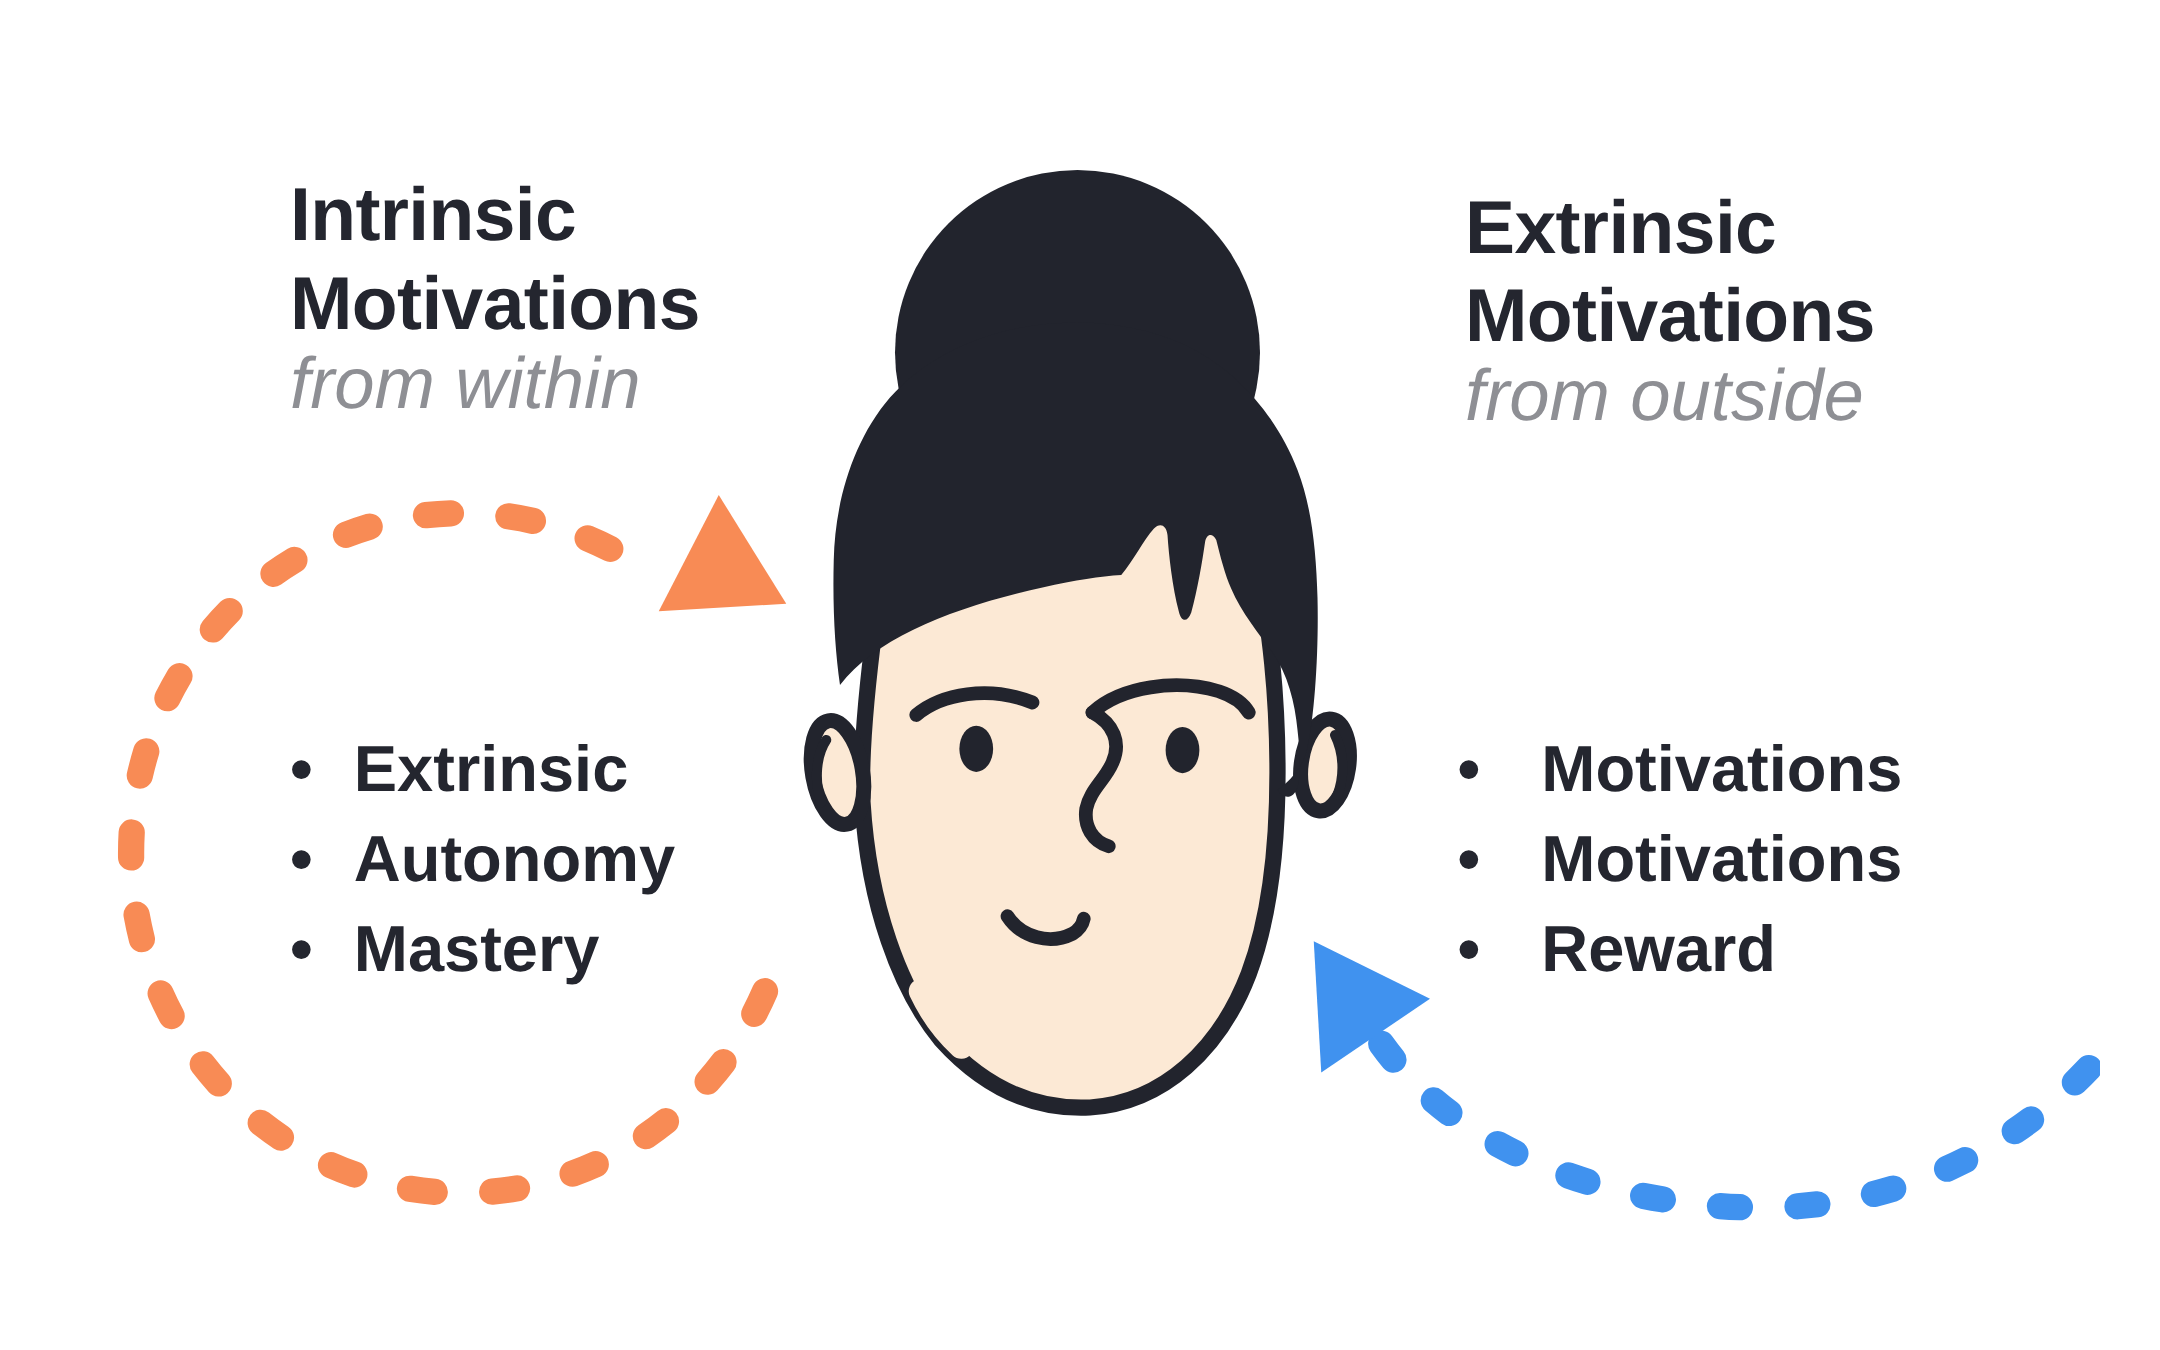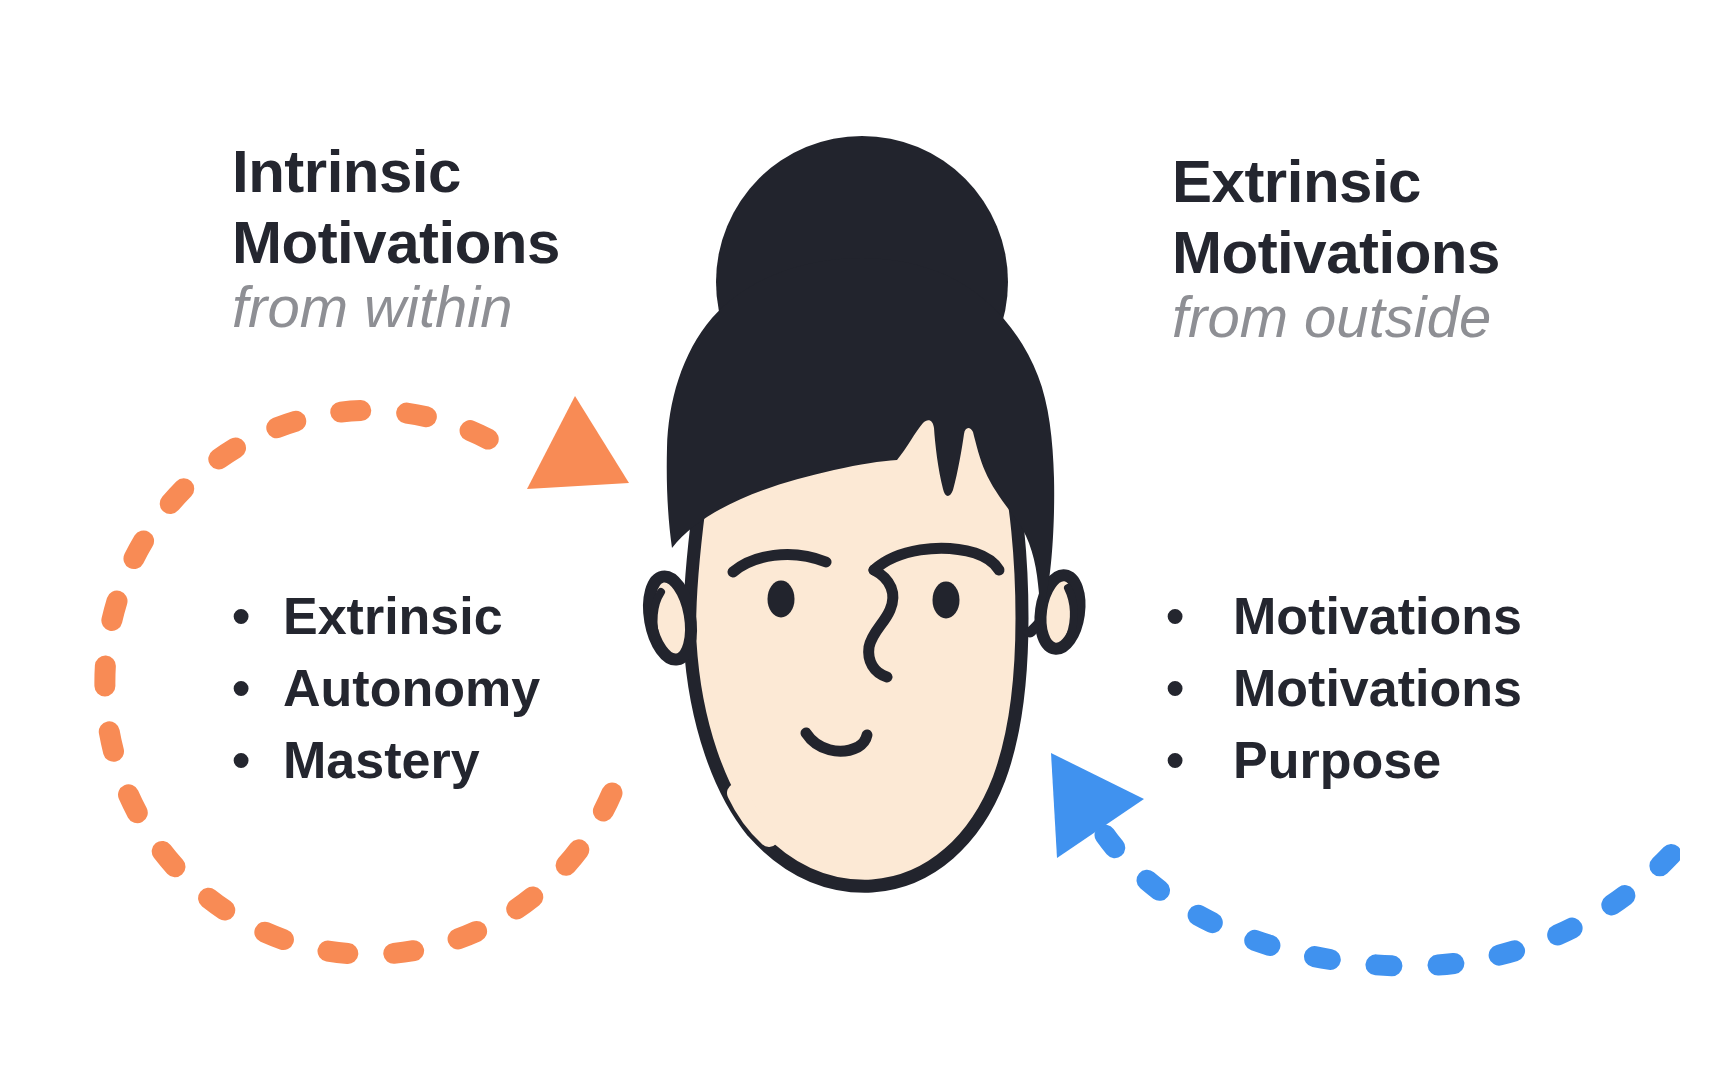--- a/index.html
+++ b/index.html
@@ -128,17 +128,17 @@
     <li>
       <span class="dot">•</span>
       <span>Motivations</span>
     </li>
     <li>
       <span class="dot">•</span>
       <span>Motivations</span>
     </li>
     <li>
       <span class="dot">•</span>
-      <span>Purpose</span>
+      <span>Reward</span>
     </li>
   </ul>
 
 </div>
 
 </body></html>

